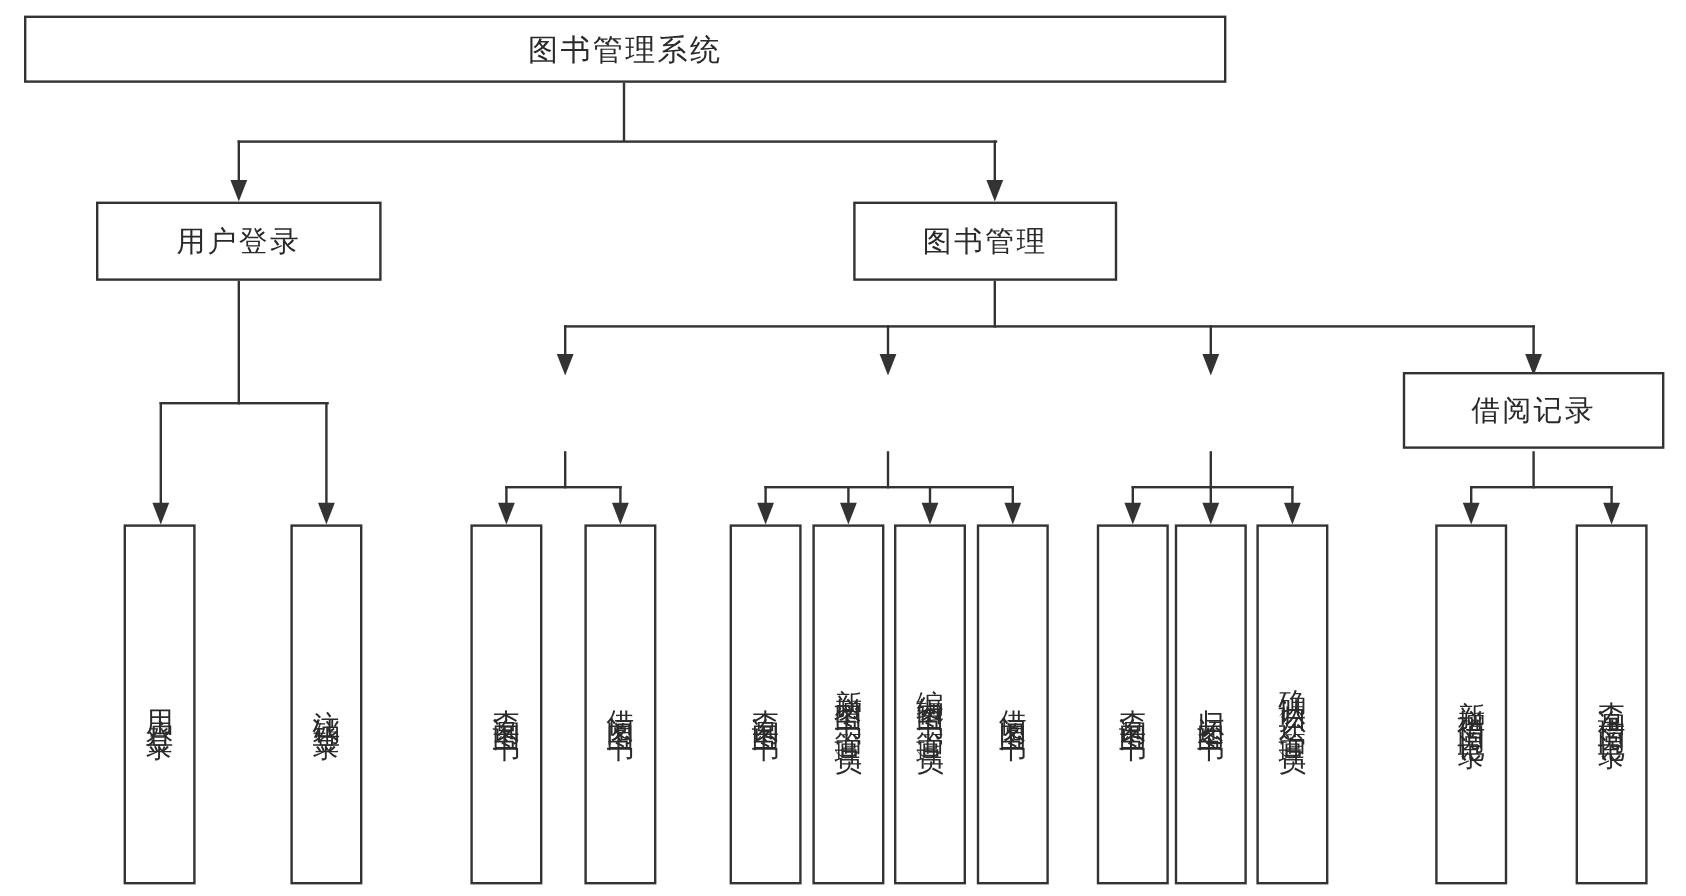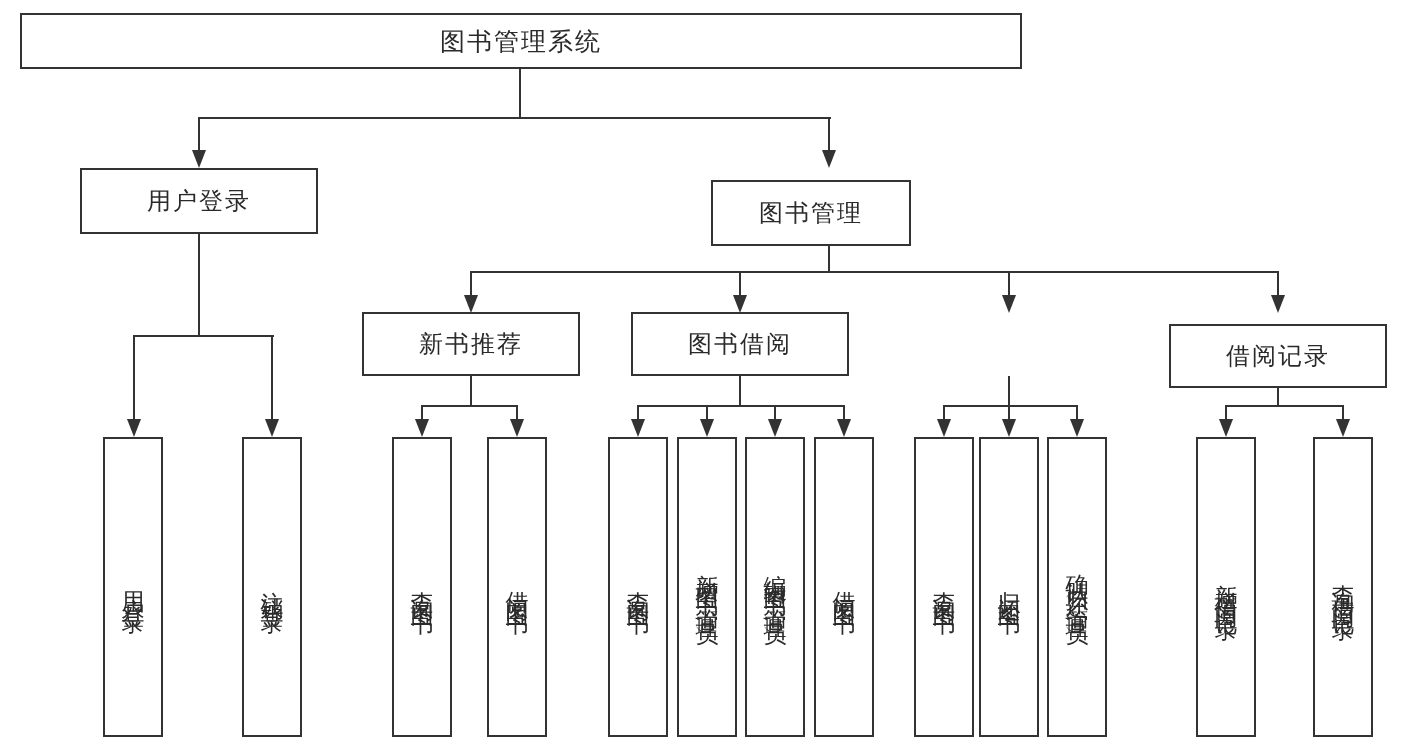--- a/index.html
+++ b/index.html
@@ -118,31 +118,25 @@
   <div class="vl" style="left:1342px;top:405px;height:16px"></div>
   <div class="arr" style="left:1336px;top:419px"></div>
 
   <div class="box" style="left:20px;top:13px;width:1002px;height:56px">
     <span class="hlabel rootlabel">图书管理系统</span>
   </div>
 
   <div class="box" style="left:80px;top:168px;width:238px;height:66px">
     <span class="hlabel">用户登录</span>
   </div>
-  <div class="box" style="left:711px;top:180px;width:200px;height:66px">
+  <div class="box" style="left:711px;top:168px;width:220px;height:66px">
     <span class="hlabel">图书管理</span>
   </div>
 
-  <div class="box" style="left:362px;top:312px;width:218px;height:64px">
-    <span class="hlabel">新书推荐</span>
-  </div>
-  <div class="box" style="left:631px;top:312px;width:218px;height:64px">
-    <span class="hlabel">图书借阅</span>
-  </div>
-  <div class="box" style="left:1169px;top:324px;width:218px;height:64px">
+  <div class="box" style="left:1169px;top:310px;width:218px;height:64px">
     <span class="hlabel">借阅记录</span>
   </div>
 
   <div class="box leaf" style="left:103px">
     <span class="vtext">用户登录</span>
   </div>
   <div class="box leaf" style="left:242px">
     <span class="vtext">注销登录</span>
   </div>
 

